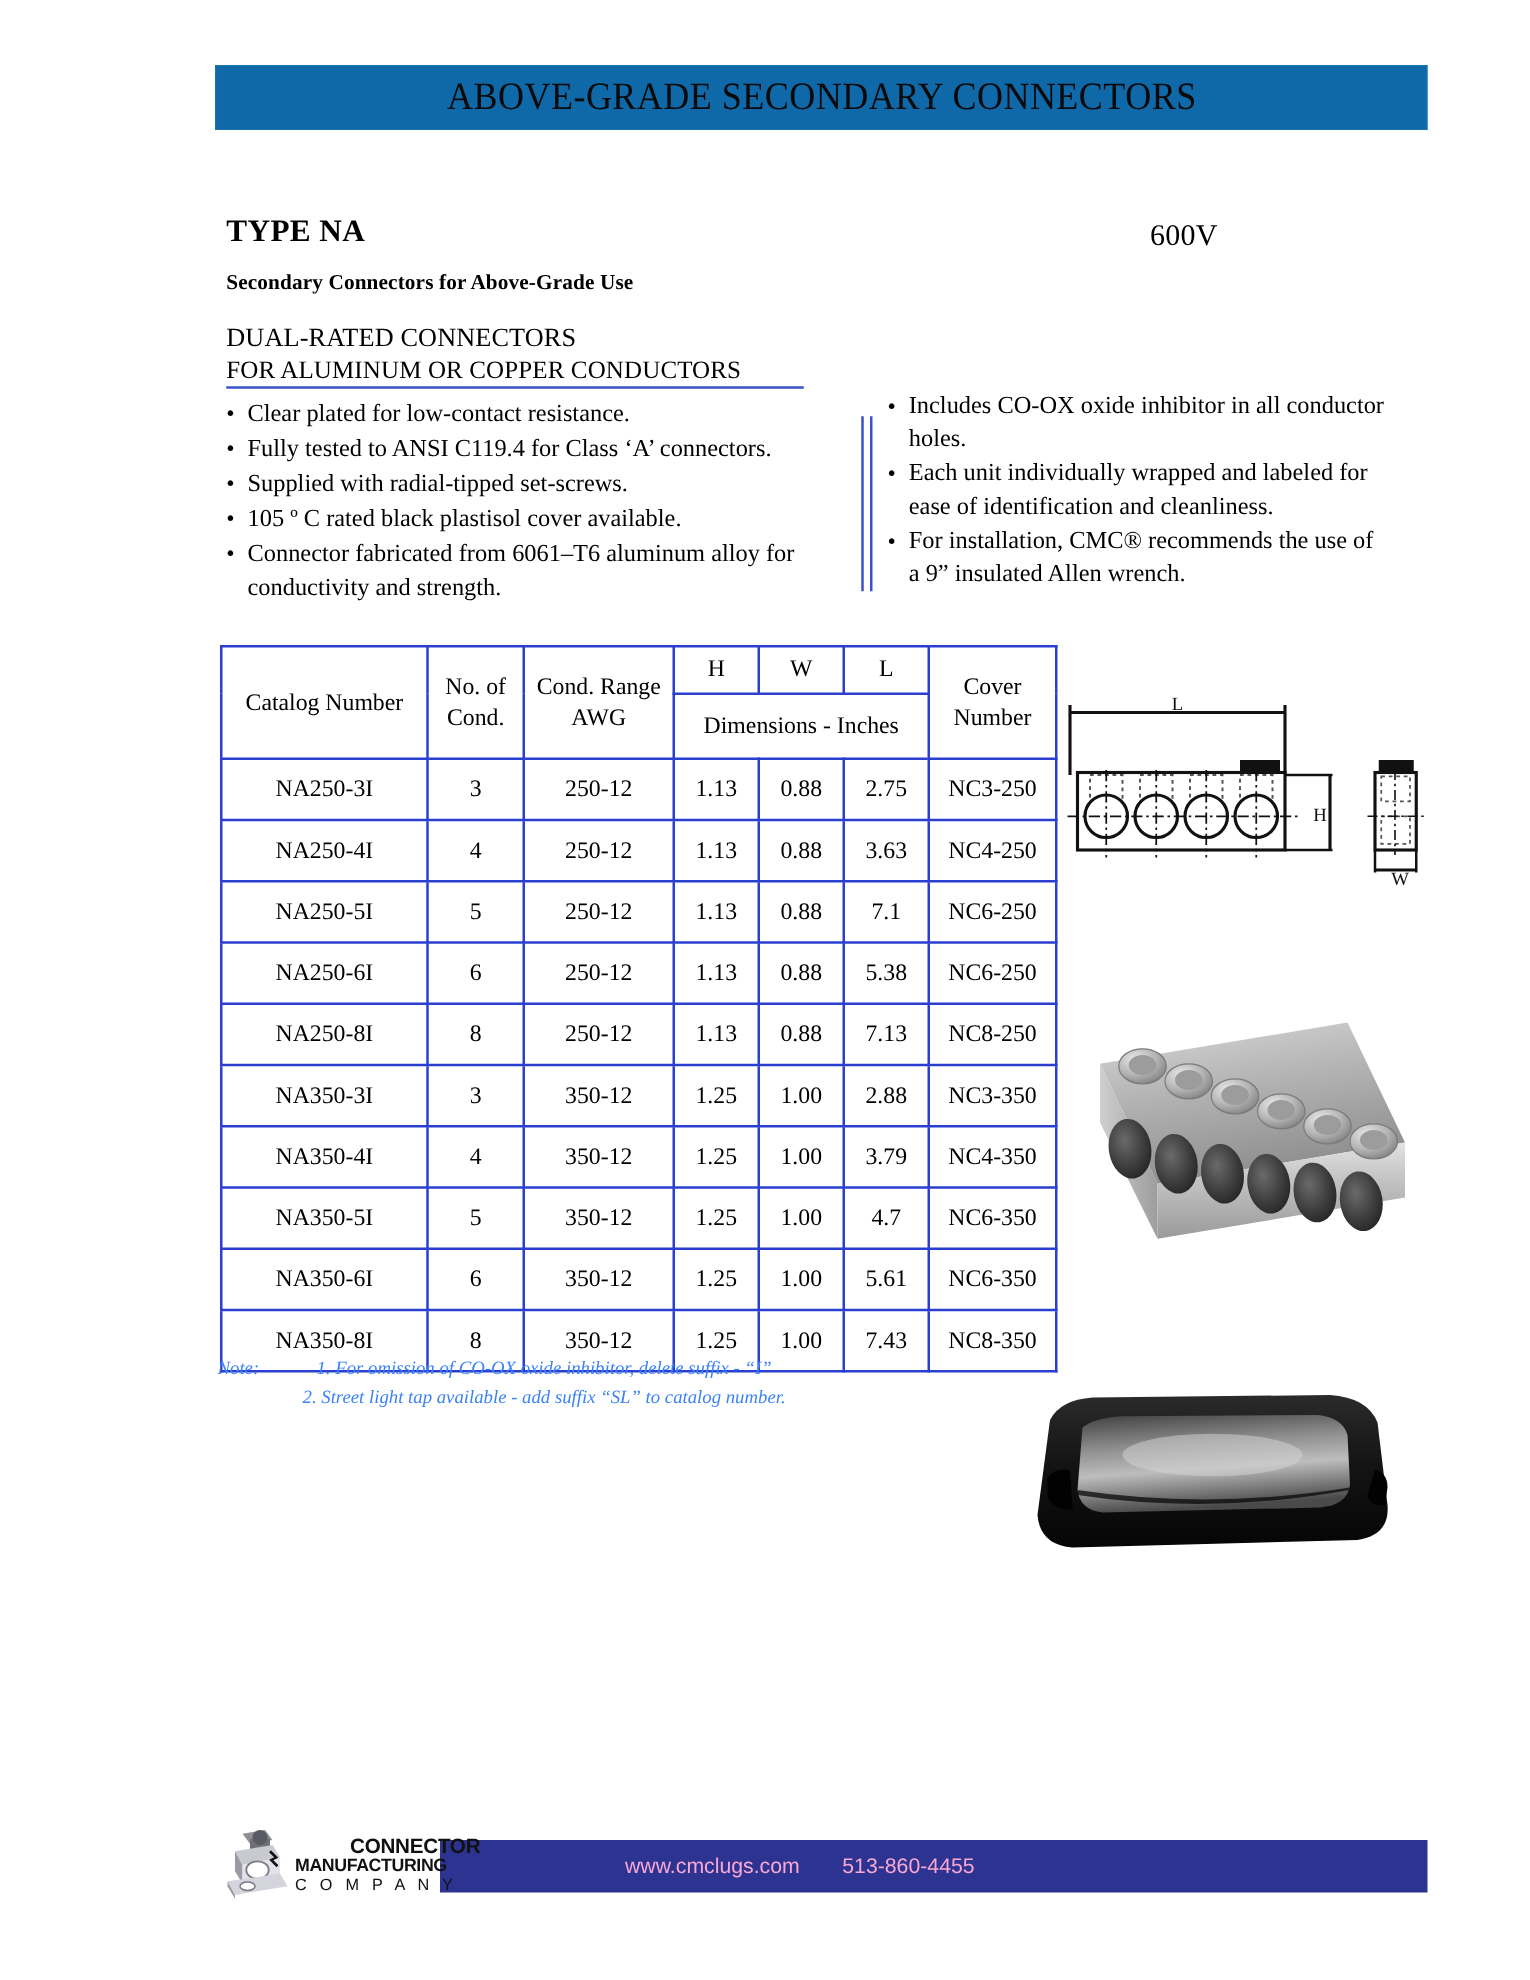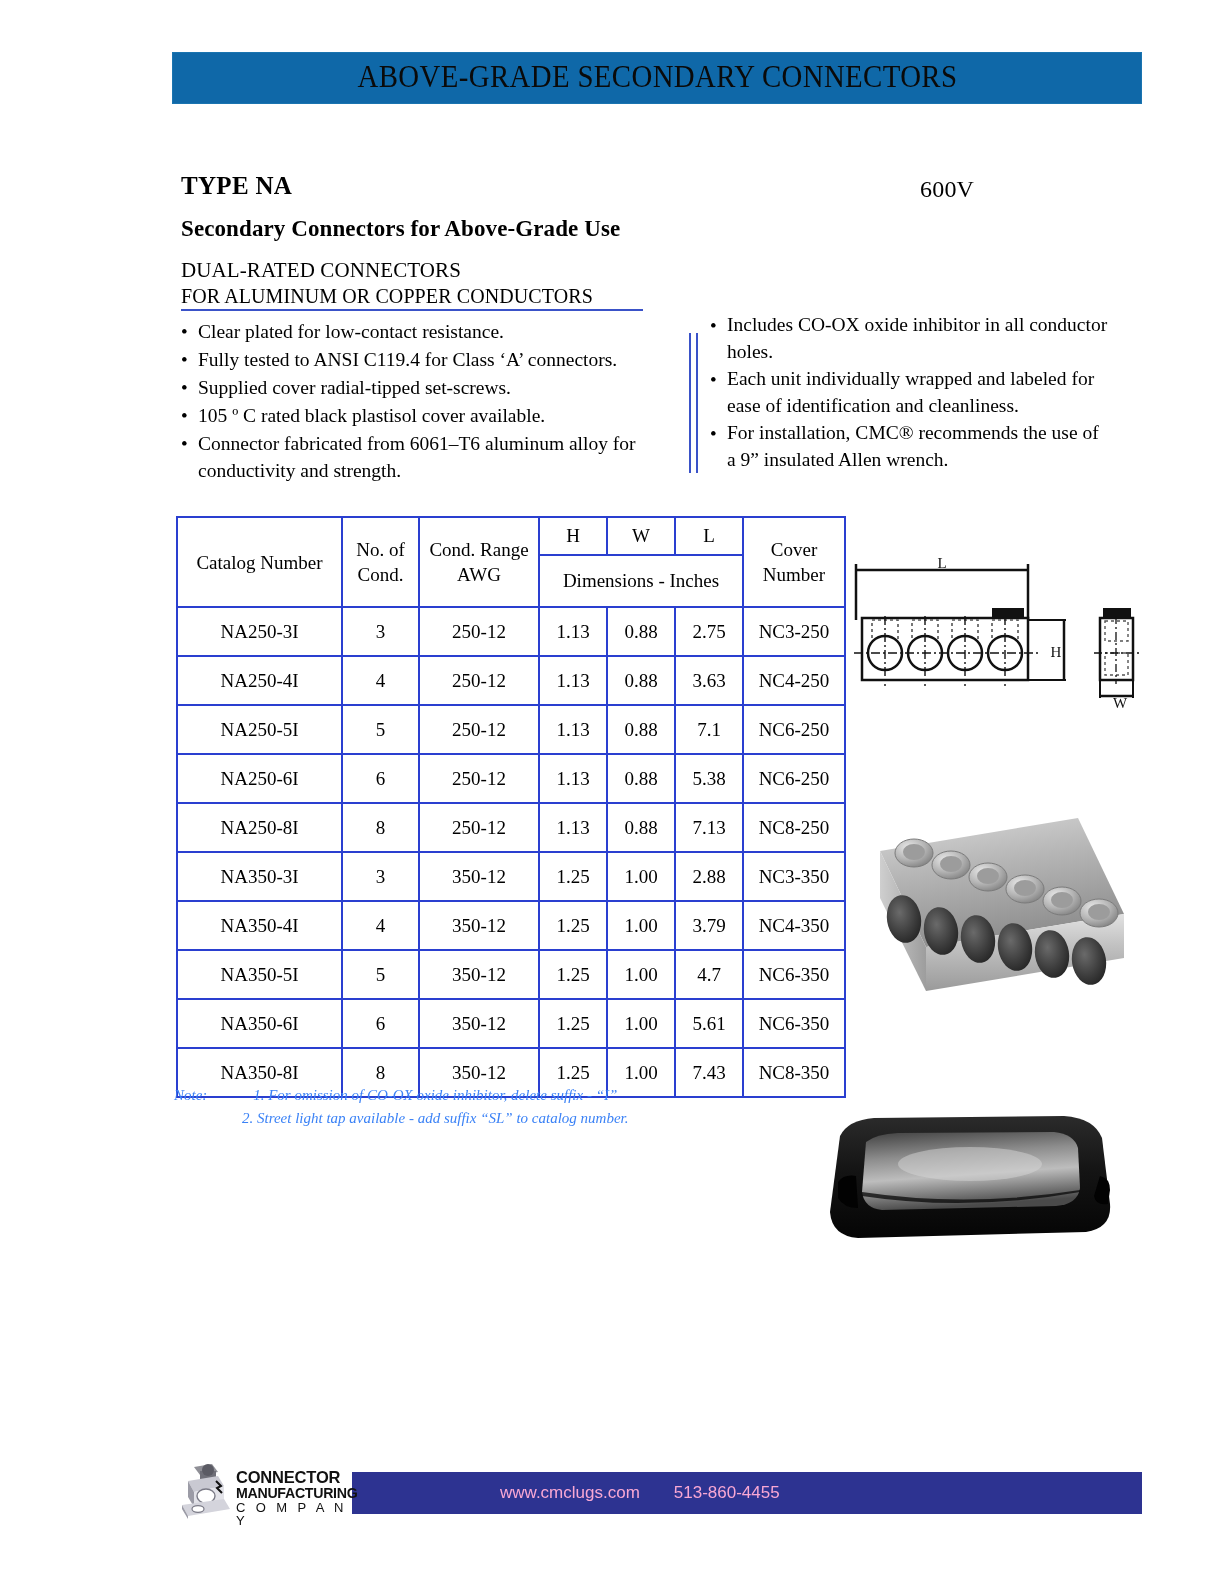--- a/index.html
+++ b/index.html
@@ -64,21 +64,21 @@
     left: 920px;
     top: 176px;
     font-size: 24px;
     font-weight: normal;
     letter-spacing: 0.2px;
   }
   .subtitle {
     position: absolute;
     left: 181px;
     top: 216px;
-    font-size: 23px;
+    font-size: 17px;
     font-weight: bold;
     letter-spacing: 0.1px;
   }
   .dual-rated-1 {
     position: absolute;
     left: 181px;
     top: 258px;
     font-size: 21px;
     letter-spacing: 0.1px;
   }
@@ -262,21 +262,21 @@
     height: 60px;
   }
   .logo-words {
     position: absolute;
     left: 58px;
     top: 10px;
     font-family: "Liberation Sans", sans-serif;
     color: #111111;
     line-height: 1.04;
   }
-  .logo-l1 { font-size: 16.5px; font-weight: bold; letter-spacing: -0.2px; }
+  .logo-l1 { font-size: 16.5px; font-weight: bold; letter-spacing: -0.2px; margin-left: 44px; }
   .logo-l2 { font-size: 14.2px; font-weight: bold; letter-spacing: -0.3px; }
   .logo-l3 { font-size: 13px; font-weight: normal; letter-spacing: 3.4px; }
 </style>
 </head>
 <body>
 
 <div class="header-banner">
   <div class="header-title">
     <span class="header-title-inner">ABOVE-GRADE SECONDARY CONNECTORS</span>
   </div>
@@ -296,21 +296,21 @@
   <div class="bullet-row">
     <span class="bullet-mark">•</span>
     <span class="bullet-text">Clear plated for low-contact resistance.</span>
   </div>
   <div class="bullet-row">
     <span class="bullet-mark">•</span>
     <span class="bullet-text">Fully tested to ANSI C119.4 for Class ‘A’ connectors.</span>
   </div>
   <div class="bullet-row">
     <span class="bullet-mark">•</span>
-    <span class="bullet-text">Supplied cover radial-tipped set-screws.</span>
+    <span class="bullet-text">Supplied with radial-tipped set-screws.</span>
   </div>
   <div class="bullet-row">
     <span class="bullet-mark">•</span>
     <span class="bullet-text">105 º C rated black plastisol cover available.</span>
   </div>
   <div class="bullet-row">
     <span class="bullet-mark">•</span>
     <span class="bullet-text">Connector fabricated from 6061–T6 aluminum alloy for conductivity and strength.</span>
   </div>
 </div>

